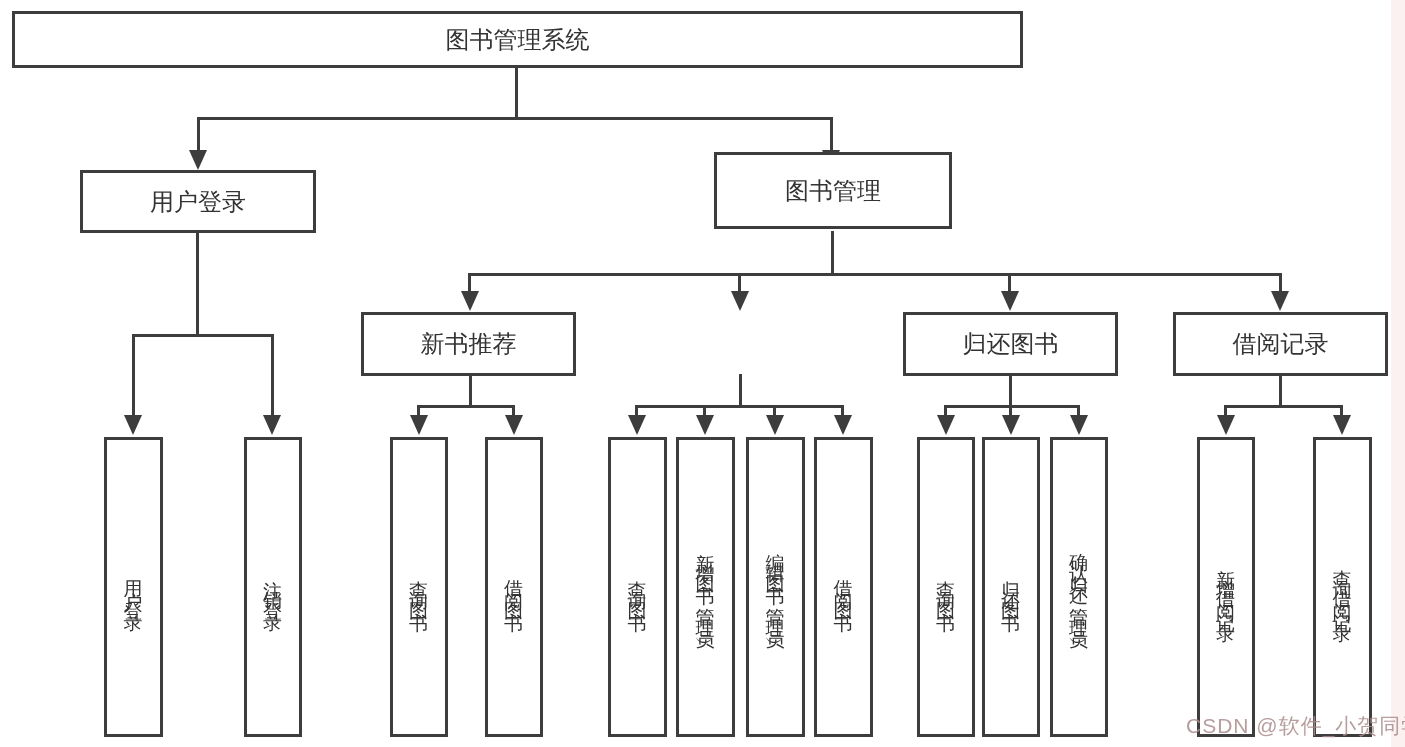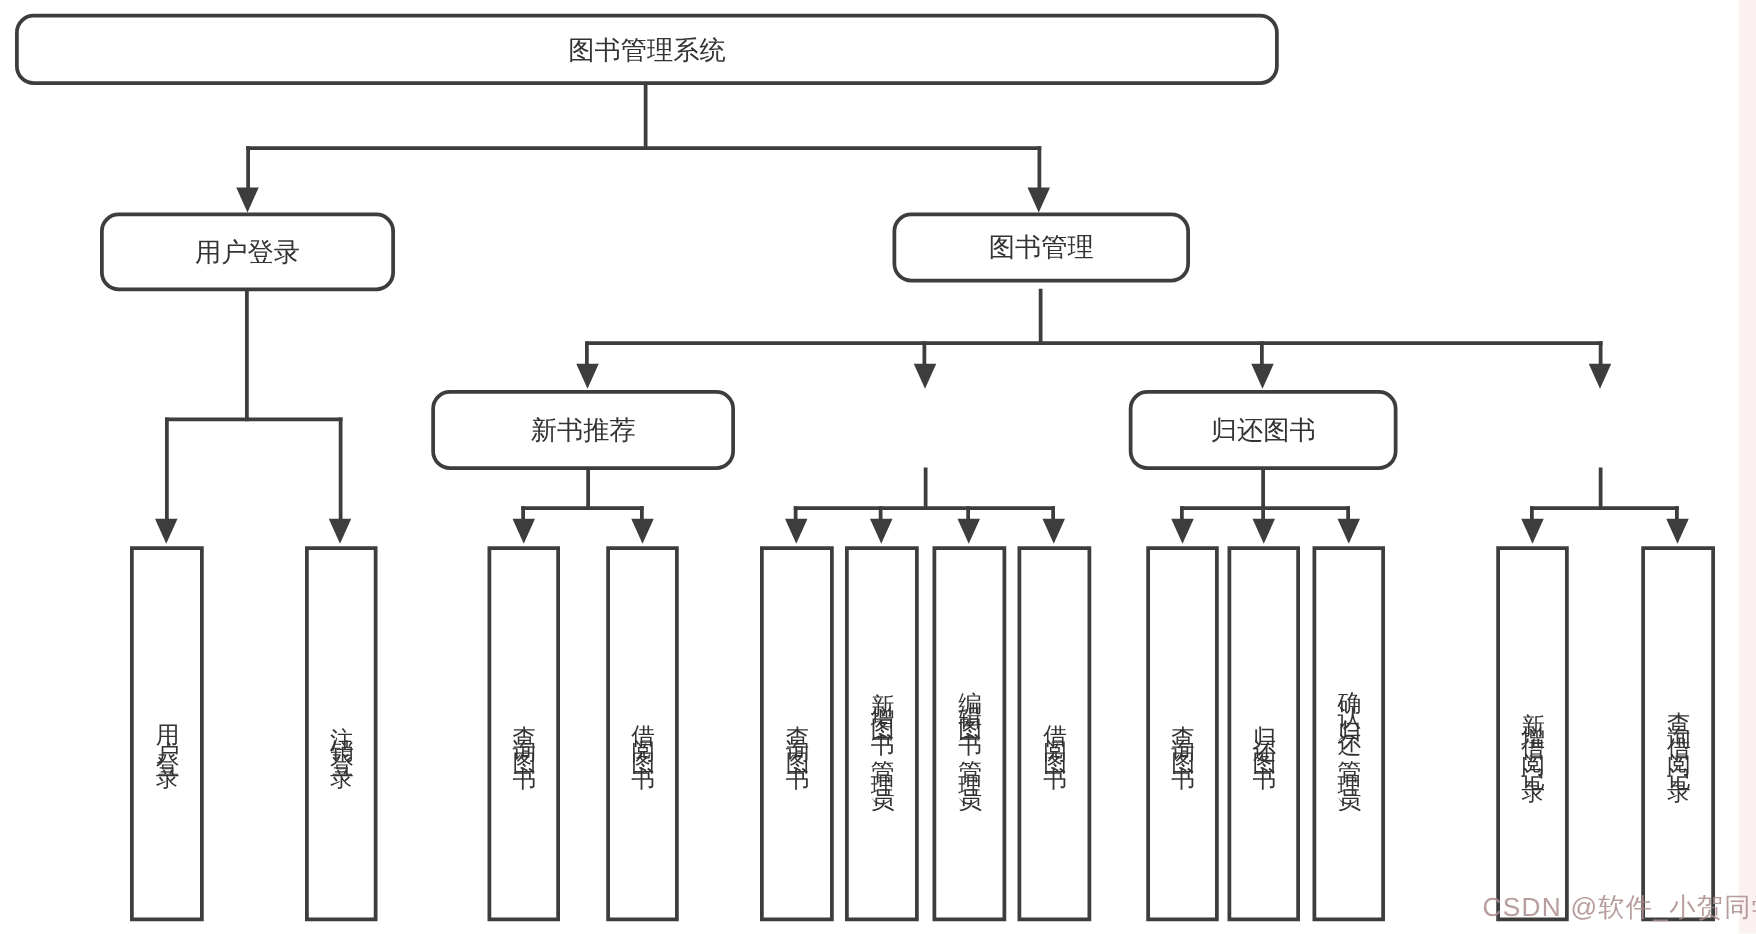--- a/index.html
+++ b/index.html
@@ -4,21 +4,21 @@
 <style>
   html,body { margin:0; padding:0; background:#ffffff; }
   .canvas {
     position:relative; width:1405px; height:747px; background:#ffffff;
     font-family:"Liberation Sans", sans-serif; color:#333333; overflow:hidden;
   }
   .box {
     position:absolute; background:#ffffff; border:3px solid #3d3d3d;
     box-sizing:border-box; display:flex; align-items:center; justify-content:center;
   }
-  .box.h { font-size:21px;border-radius:15px; }
+  .box.h { font-size:24px; }
   .box.v span {
     writing-mode:vertical-rl; text-orientation:mixed;
     font-size:19px; letter-spacing:11px; line-height:1;
   }
   .hl { position:absolute; height:3px; background:#3d3d3d; }
   .vl { position:absolute; width:3px;  background:#3d3d3d; }
   .ah {
     position:absolute; width:0; height:0;
     border-left:9px solid transparent; border-right:9px solid transparent;
     border-top:20px solid #3d3d3d;
@@ -46,21 +46,21 @@
   <div class="vl" style="left:515px;top:67px;height:53px"></div>
   <div class="hl" style="left:197px;top:117px;width:636px"></div>
   <div class="vl" style="left:197px;top:117px;height:35px"></div>
   <div class="ah" style="left:189px;top:150px"></div>
   <div class="vl" style="left:830px;top:117px;height:35px"></div>
   <div class="ah" style="left:822px;top:150px"></div>
 
   <div class="box h" style="left:80px;top:170px;width:236px;height:63px">
     <span>用户登录</span>
   </div>
-  <div class="box h" style="left:714px;top:170px;width:238px;height:56px">
+  <div class="box h" style="left:714px;top:152px;width:238px;height:77px">
     <span>图书管理</span>
   </div>
 
   <div class="vl" style="left:196px;top:231px;height:106px"></div>
   <div class="hl" style="left:132px;top:334px;width:142px"></div>
   <div class="vl" style="left:132px;top:334px;height:83px"></div>
   <div class="ah" style="left:124px;top:415px"></div>
   <div class="vl" style="left:271px;top:334px;height:83px"></div>
   <div class="ah" style="left:263px;top:415px"></div>
 
@@ -68,25 +68,28 @@
   <div class="hl" style="left:469px;top:273px;width:813px"></div>
   <div class="vl" style="left:468px;top:273px;height:20px"></div>
   <div class="ah" style="left:461px;top:291px"></div>
   <div class="vl" style="left:738px;top:273px;height:20px"></div>
   <div class="ah" style="left:731px;top:291px"></div>
   <div class="vl" style="left:1008px;top:273px;height:20px"></div>
   <div class="ah" style="left:1001px;top:291px"></div>
   <div class="vl" style="left:1279px;top:273px;height:20px"></div>
   <div class="ah" style="left:1271px;top:291px"></div>
 
-  <div class="box h" style="left:345px;top:312px;width:243px;height:64px">
+  <div class="box h" style="left:361px;top:312px;width:215px;height:64px">
     <span>新书推荐</span>
   </div>
   <div class="box h" style="left:903px;top:312px;width:215px;height:64px">
     <span>归还图书</span>
+  </div>
+  <div class="box h" style="left:1173px;top:312px;width:215px;height:64px">
+    <span>借阅记录</span>
   </div>
 
   <div class="vl" style="left:469px;top:374px;height:34px"></div>
   <div class="hl" style="left:417px;top:405px;width:98px"></div>
   <div class="vl" style="left:417px;top:405px;height:12px"></div>
   <div class="ah" style="left:410px;top:415px"></div>
   <div class="vl" style="left:512px;top:405px;height:12px"></div>
   <div class="ah" style="left:505px;top:415px"></div>
 
   <div class="vl" style="left:739px;top:374px;height:34px"></div>

